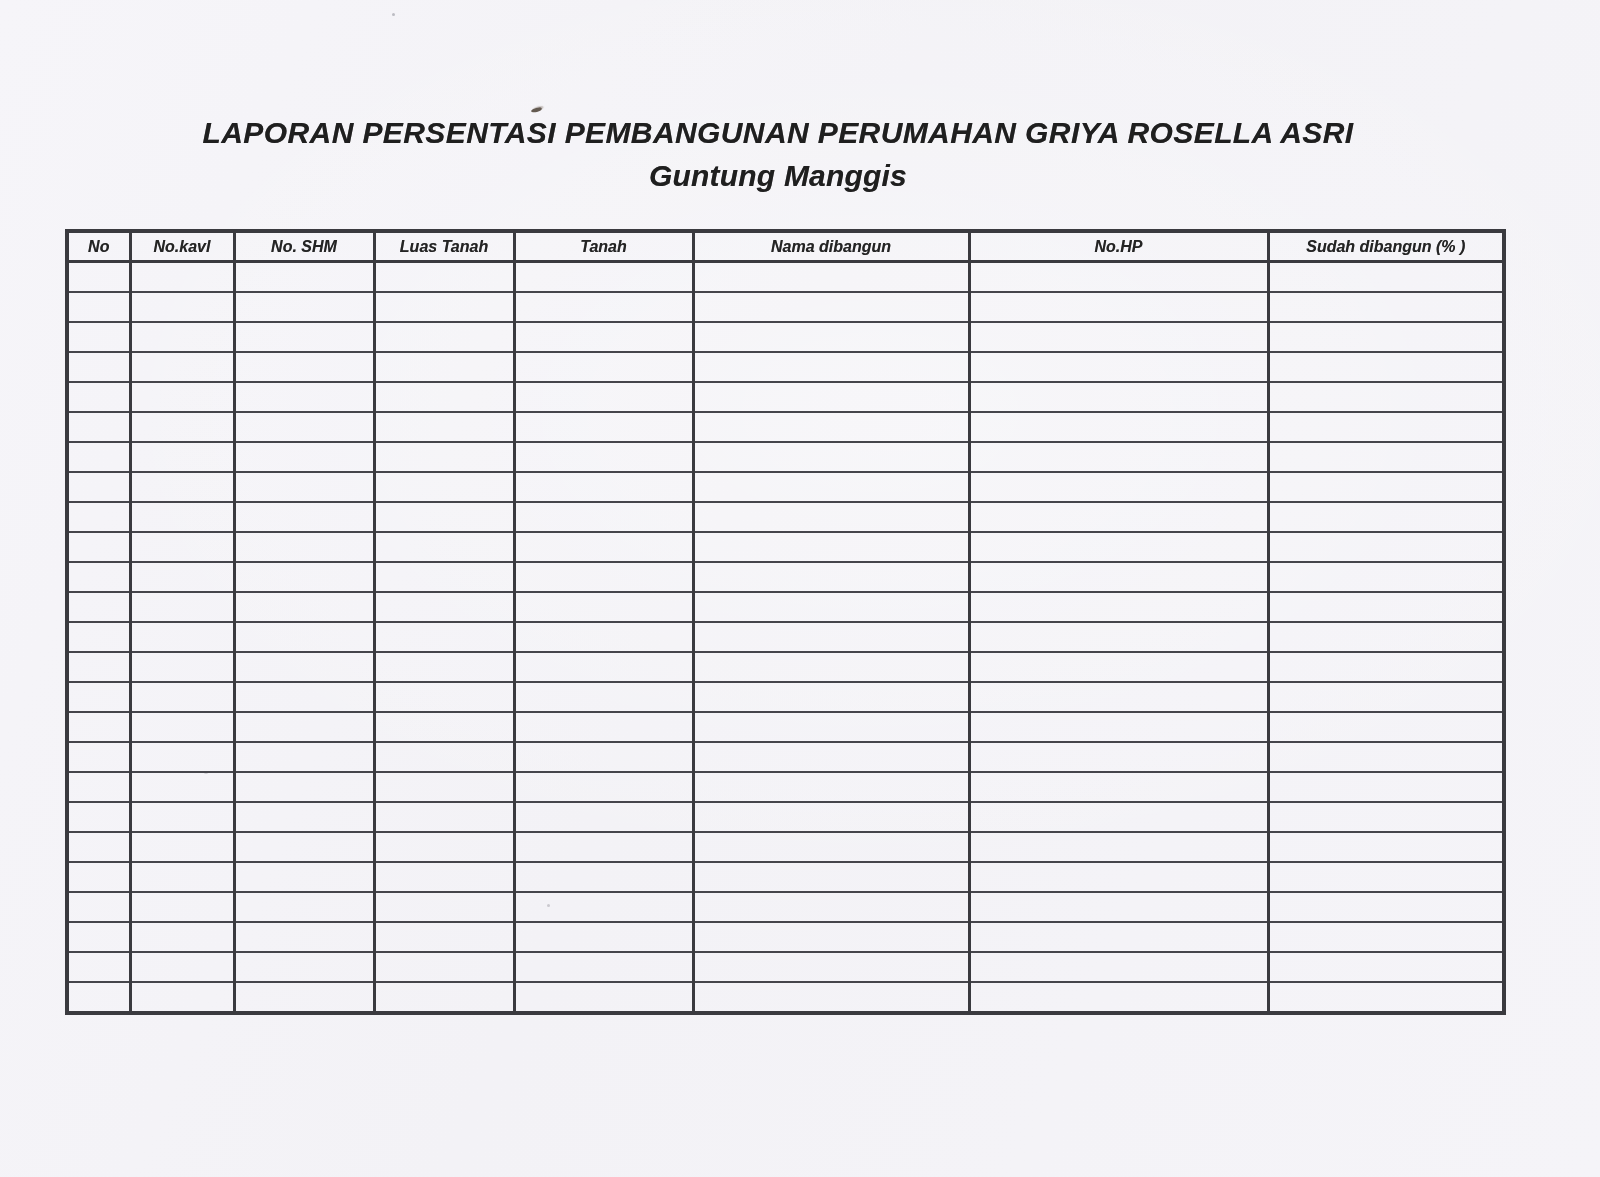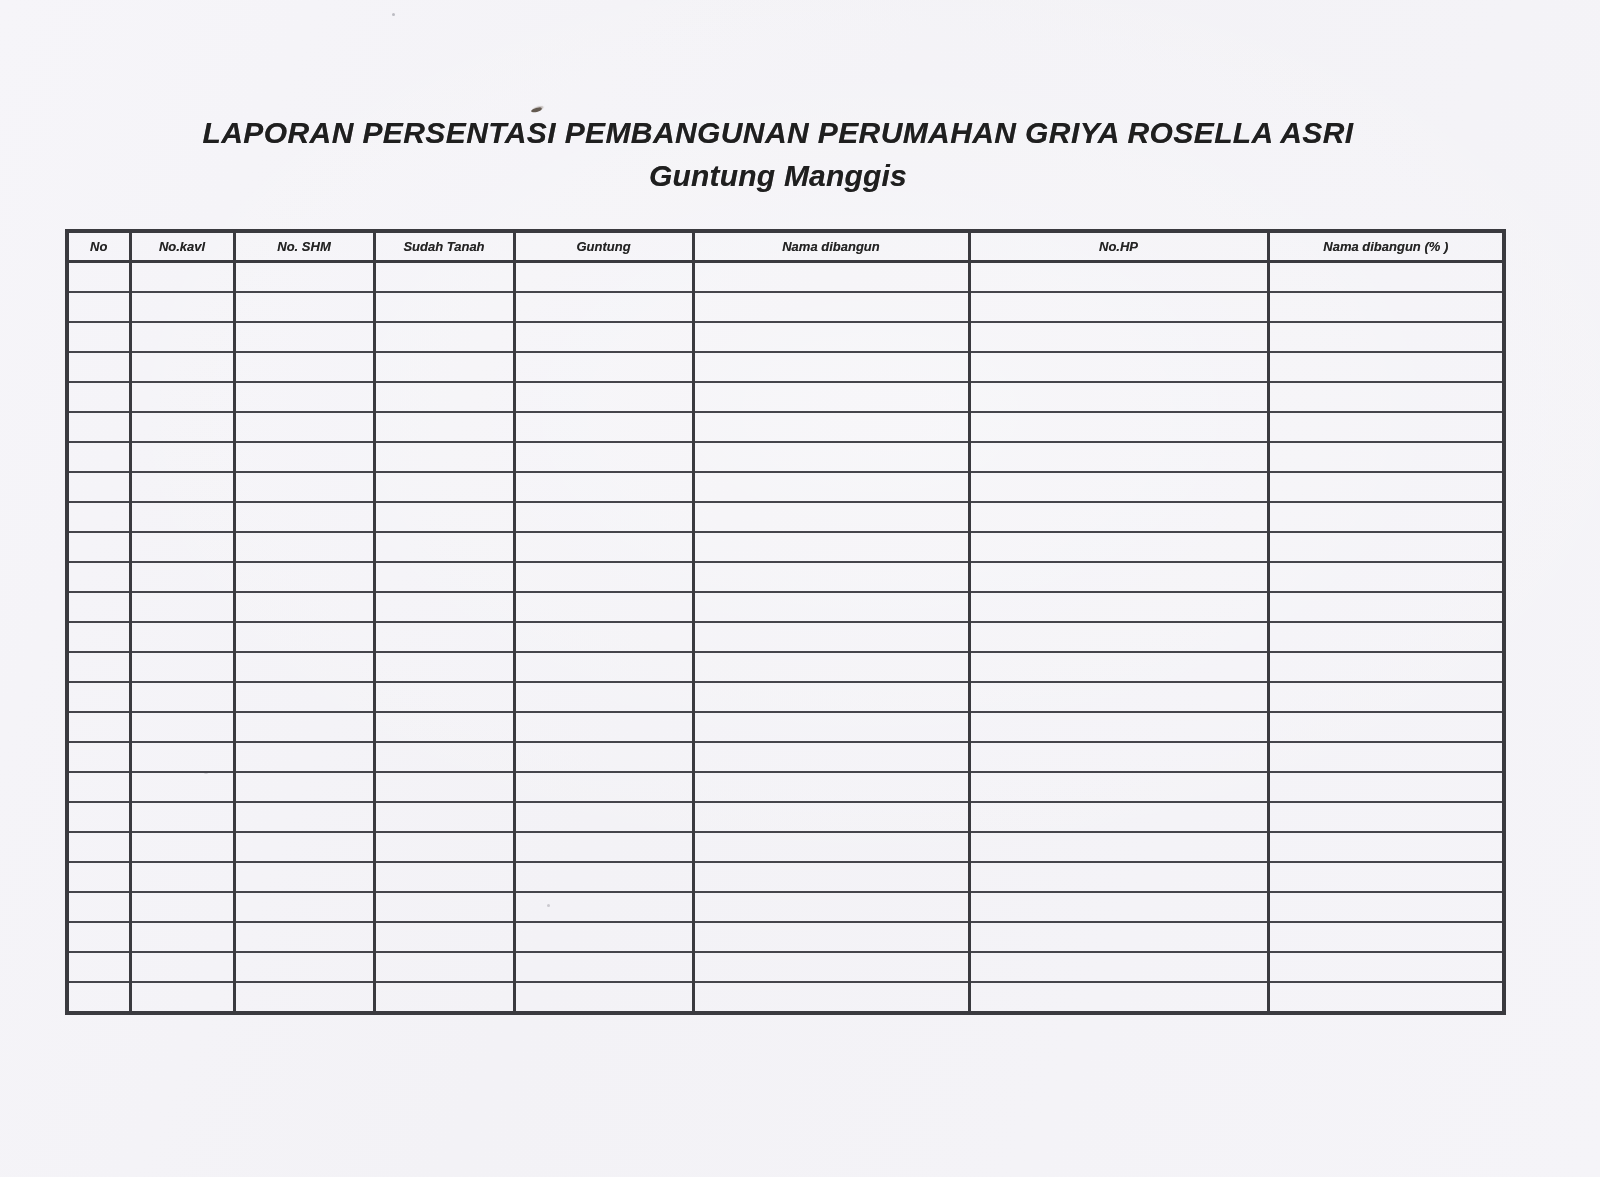--- a/index.html
+++ b/index.html
@@ -55,21 +55,21 @@
     table-layout: fixed;
     border: 4px solid var(--line, #3a3a3f);
   }
   table.report th {
     border-left: 3px solid var(--line, #3a3a3f);
     border-right: 3px solid var(--line, #3a3a3f);
     border-top: 4px solid var(--line, #3a3a3f);
     border-bottom: 3px solid var(--line, #3a3a3f);
     height: 27px;
     padding: 0 2px;
-    font-size: 13px;
+    font-size: 16px;
     font-weight: 700;
     color: #242424;
     text-align: center;
     vertical-align: middle;
     text-shadow: 0 0 0.4px rgba(30,30,30,0.5);
     white-space: nowrap;
     overflow: hidden;
   }
   table.report td {
     border-left: 3px solid var(--line, #3a3a3f);
@@ -143,25 +143,25 @@
       <col style="width:179px">
       <col style="width:276px">
       <col style="width:299px">
       <col style="width:236px">
     </colgroup>
     <thead>
       <tr>
         <th>No</th>
         <th>No.kavl</th>
         <th>No. SHM</th>
-        <th>Sudah Tanah</th>
-        <th>Guntung</th>
+        <th>Luas Tanah</th>
+        <th>Tanah</th>
         <th>Nama dibangun</th>
         <th>No.HP</th>
-        <th>Nama dibangun (% )</th>
+        <th>Sudah dibangun (% )</th>
       </tr>
     </thead>
     <tbody>
         <tr>
           <td></td>
           <td></td>
           <td></td>
           <td></td>
           <td></td>
           <td></td>

